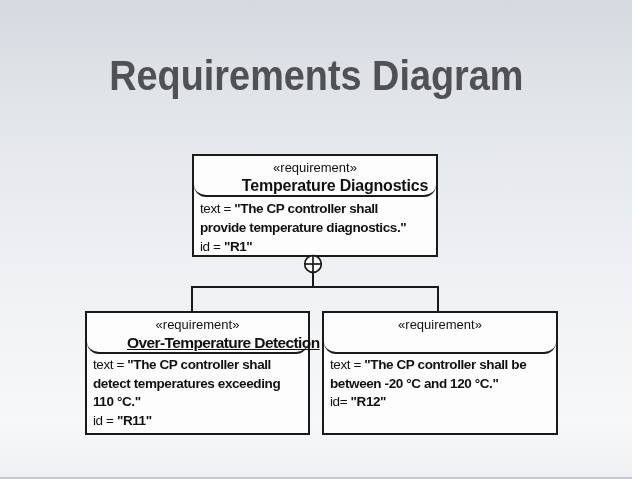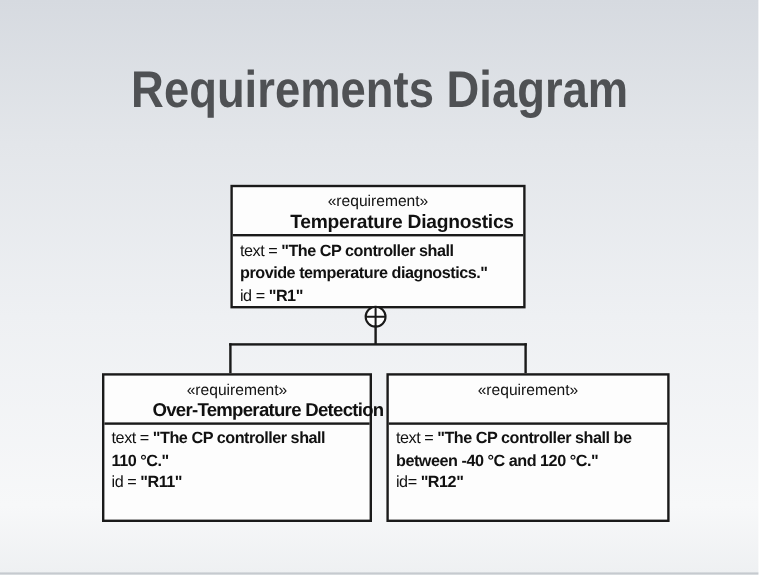--- a/index.html
+++ b/index.html
@@ -44,36 +44,38 @@
   .box-left  { left:  85px; top: 311px; width: 225px; height: 124px; }
   .box-right { left: 322px; top: 311px; width: 236px; height: 124px; }
   .box-header {
     box-sizing: border-box;
     height: 41px;
     padding-top: 4px;
     border-bottom: 2px solid #1a1a1a;
     text-align: center;
     overflow: visible;
     white-space: nowrap;
+    border-radius: 12px;
   }
   .stereotype {
     font-size: 13px;
     line-height: 16px;
     font-weight: normal;
   }
   .box-name {
     font-size: 16px;
     line-height: 19px;
     font-weight: bold;
     letter-spacing: -0.2px;
     margin-left: 40px;
   }
   .box-left .box-name, .box-right .box-name {
     font-size: 15.5px;
     letter-spacing: -0.6px;
+    text-decoration: underline;
   }
   .box-body {
     padding: 2px 0 0 6px;
     overflow: visible;
   }
   .body-line {
     font-size: 13.5px;
     line-height: 19px;
     letter-spacing: -0.4px;
     white-space: nowrap;
@@ -133,31 +135,32 @@
   <div class="connector connector-drop-left"></div>
   <div class="connector connector-drop-right"></div>
 
   <div class="req-box box-left">
     <div class="box-header">
       <div class="stereotype">«requirement»</div>
       <div class="box-name">Over-Temperature Detection</div>
     </div>
     <div class="box-body">
         <div class="body-line"><span>text = </span><span class="b">"The CP controller shall</span></div>
+        <div class="body-line"><span class="b">detect temperatures exceeding</span></div>
         <div class="body-line"><span class="b">110 °C."</span></div>
         <div class="body-line"><span>id = </span><span class="b">"R11"</span></div>
       </div>
   </div>
 
   <div class="req-box box-right">
     <div class="box-header">
       <div class="stereotype">«requirement»</div>
     </div>
     <div class="box-body">
         <div class="body-line"><span>text = </span><span class="b">"The CP controller shall be</span></div>
-        <div class="body-line"><span class="b">between -40 °C and 120 °C."</span></div>
+        <div class="body-line"><span class="b">between -20 °C and 120 °C."</span></div>
         <div class="body-line"><span>id= </span><span class="b">"R12"</span></div>
       </div>
   </div>
 
 
   <div class="slide-bottom-edge"></div>
 </div>
 
 </body></html>

